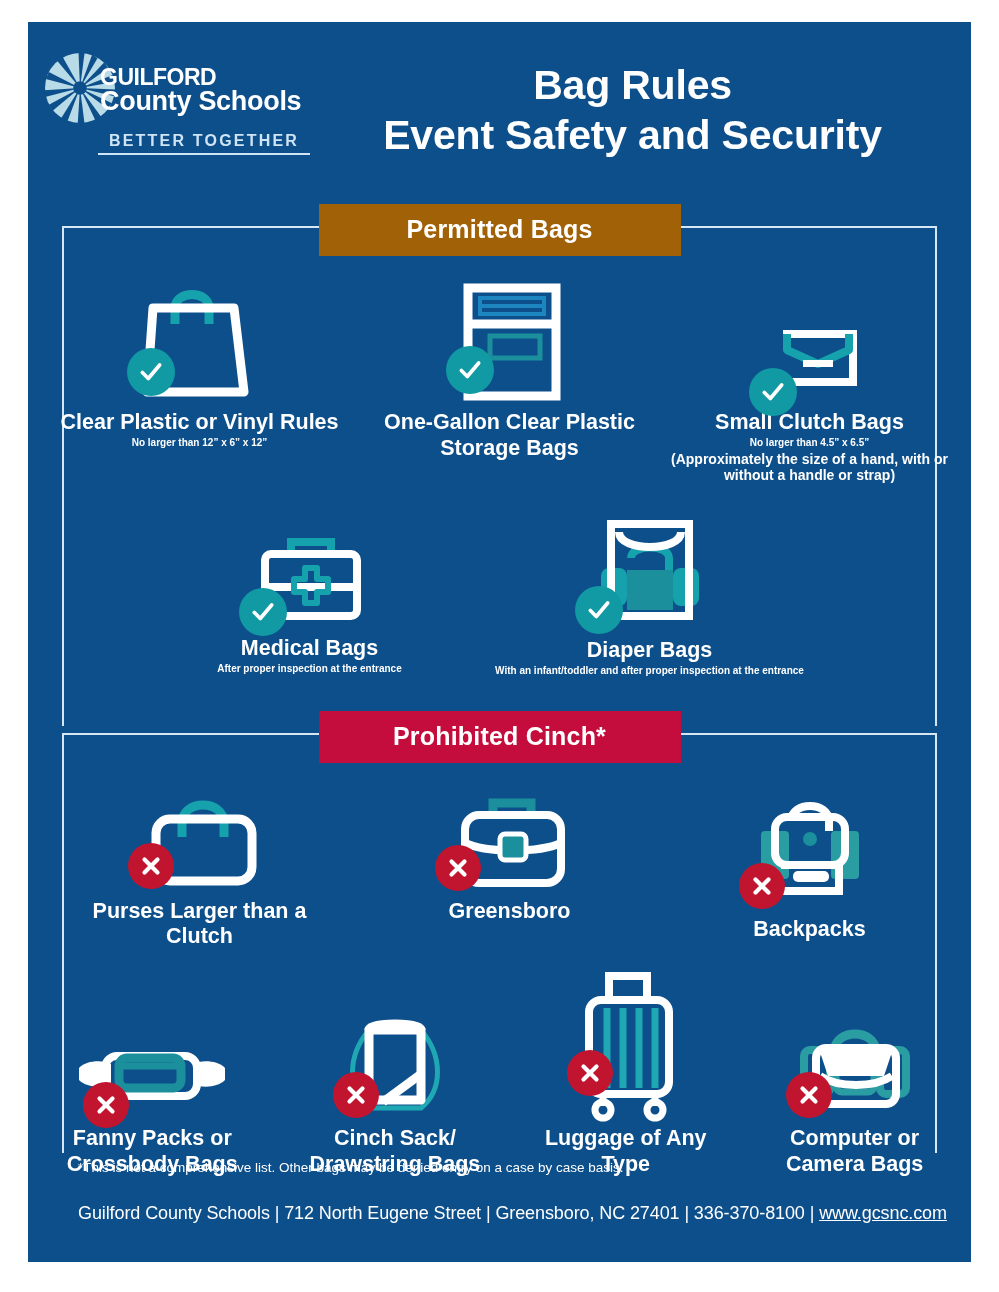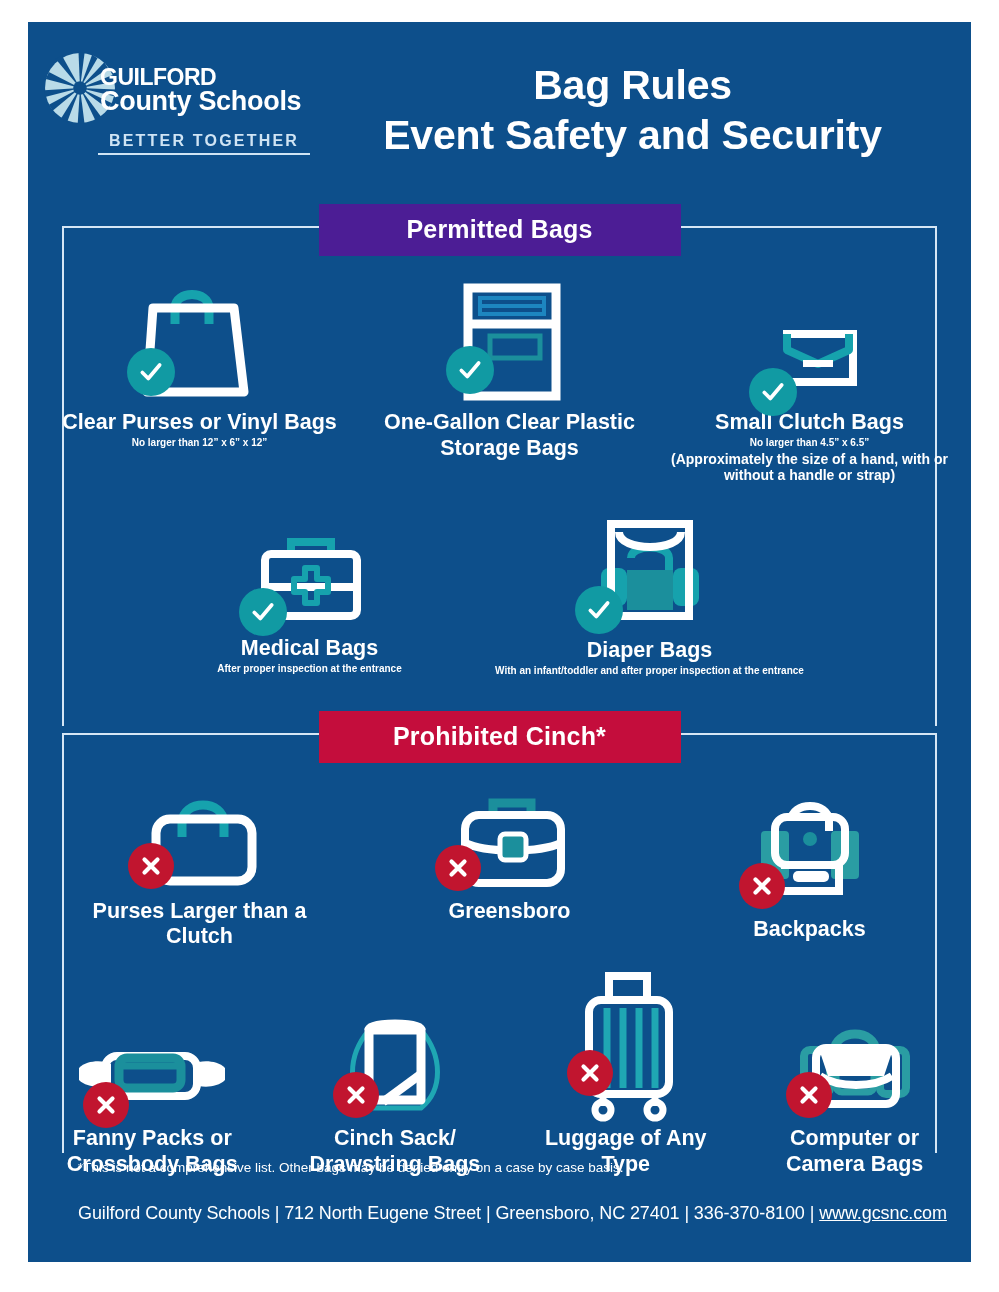--- a/index.html
+++ b/index.html
@@ -104,21 +104,21 @@
   }
   .banner {
     display: inline-block;
     min-width: 322px;
     padding: 11px 20px 12px 20px;
     font-size: 25px;
     font-weight: bold;
     color: #ffffff;
     letter-spacing: 0.2px;
   }
-  .banner.permitted { background: #4c1d95; }
+  .banner.permitted { background: #a16207; }
   .banner.prohibited { background: #c40d3c; }
 
   
   .row {
     display: flex;
     justify-content: center;
     align-items: flex-start;
     position: relative;
     z-index: 2;
   }
@@ -230,21 +230,21 @@
             <path d="M58 30 C58 12, 92 12, 92 30 L92 46" fill="none" stroke="#16a2ad" stroke-width="9"></path>
             <path d="M58 30 L58 46" fill="none" stroke="#16a2ad" stroke-width="9"></path>
             <path d="M36 30 L117 30 L127 114 L30 114 Z" fill="none" stroke="#ffffff" stroke-width="9" stroke-linejoin="round"></path>
           </svg>
           <span class="badge check" style="width:48px;height:48px;left:10px;bottom:12px;">
             <svg width="26" height="26" viewBox="0 0 24 24">
               <path d="M4 12.5 L9.5 18 L20 5.5" fill="none" stroke="#ffffff" stroke-width="3.4" stroke-linecap="round" stroke-linejoin="round"></path>
             </svg>
           </span>
         </div>
-        <div class="cap cap-main">Clear Purses or Vinyl Bags</div>
+        <div class="cap cap-main">Clear Plastic or Vinyl Rules</div>
         <div class="cap cap-sub">No larger than 12” x 6” x 12”</div>
       </div>
 
       <div class="item" style="width:300px;">
         <div class="icon-wrap" style="height:130px;">
           <svg width="140" height="128" viewBox="0 0 140 128">
             <rect x="28" y="10" width="88" height="108" fill="none" stroke="#ffffff" stroke-width="9"></rect>
             <rect x="40" y="20" width="64" height="16" fill="none" stroke="#1d86c0" stroke-width="4"></rect>
             <line x1="40" y1="28" x2="104" y2="28" stroke="#1d86c0" stroke-width="4"></line>
             <line x1="28" y1="46" x2="116" y2="46" stroke="#ffffff" stroke-width="9"></line>

